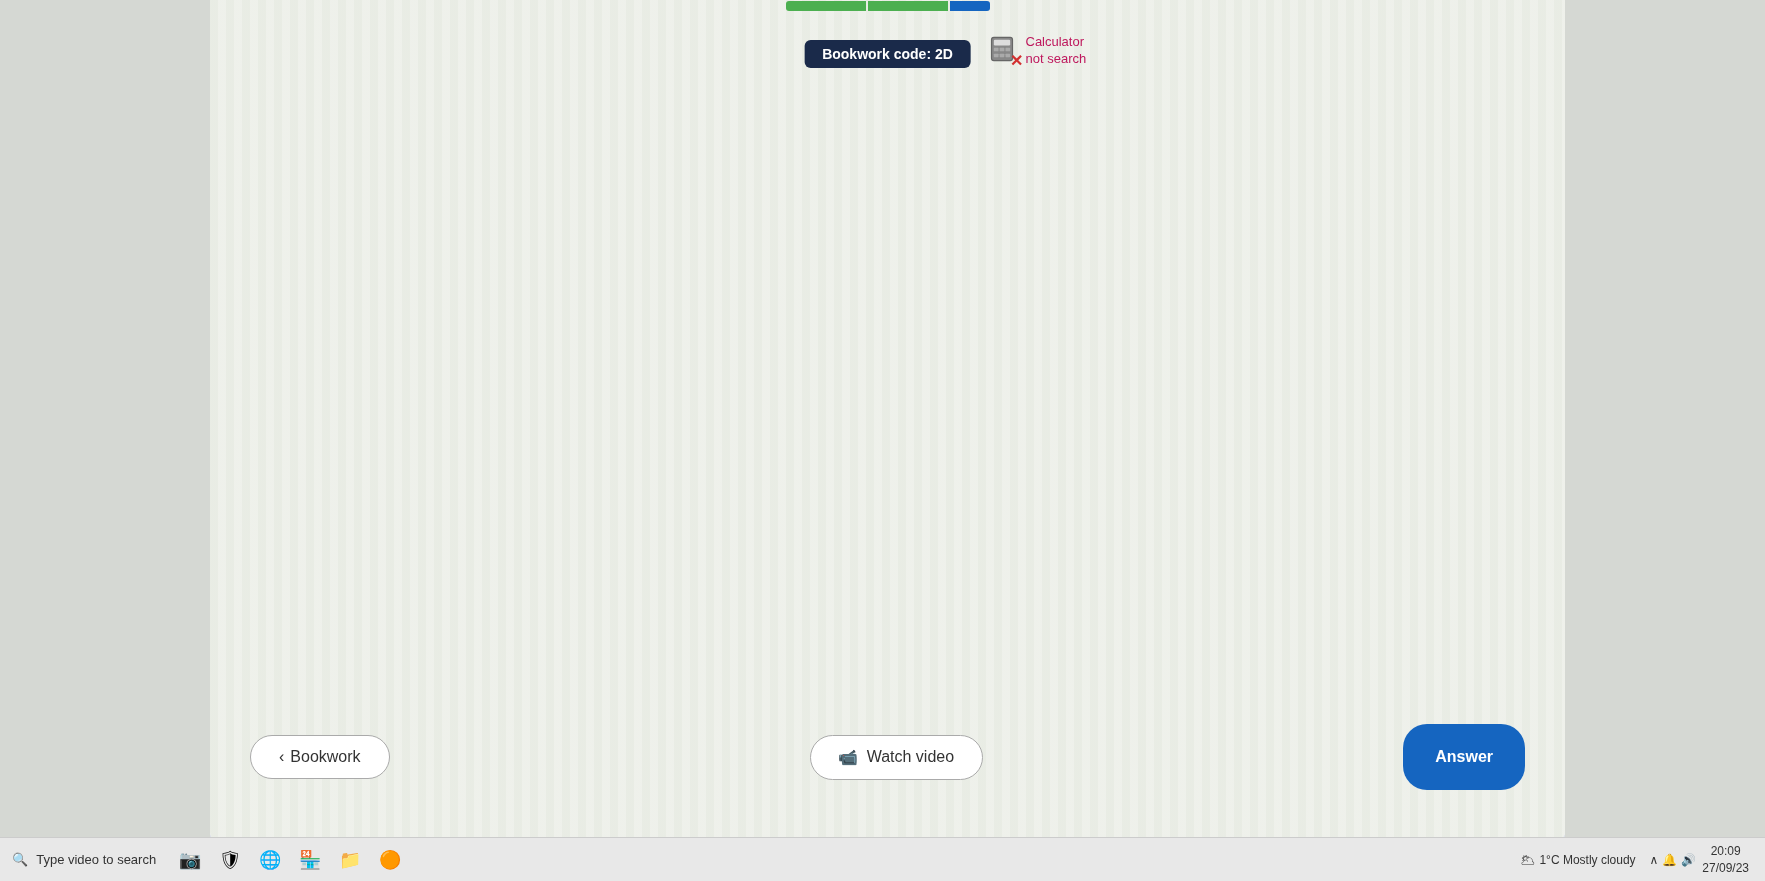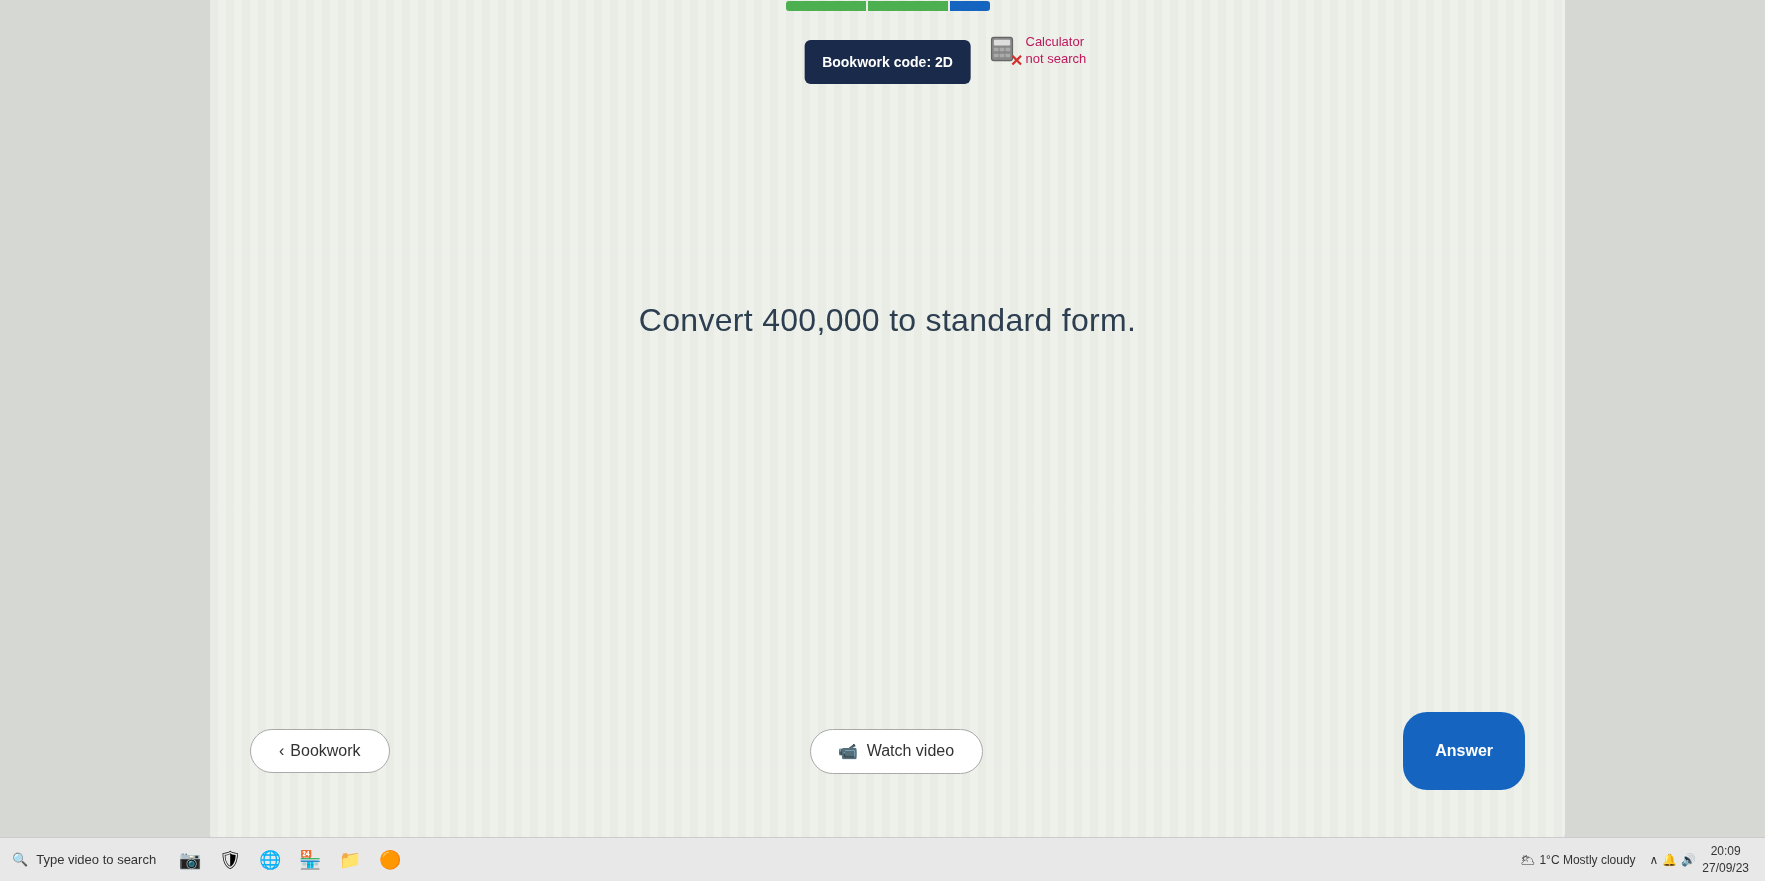--- a/index.html
+++ b/index.html
@@ -89,21 +89,21 @@
     }
 
     
     .bookwork-badge {
       position: absolute;
       top: 40px;
       left: 50%;
       transform: translateX(-50%);
       background: #1a2a4a;
       color: white;
-      padding: 14px 18px;
+      padding: 6px 18px;
       border-radius: 6px;
       font-size: 14px;
       font-weight: 600;
       white-space: nowrap;
     }
 
     
     .calculator-badge {
       position: absolute;
       top: 34px;
@@ -196,21 +196,21 @@
       cursor: pointer;
       display: flex;
       align-items: center;
       gap: 8px;
     }
 
     .btn-answer {
       background: #1565c0;
       border: none;
       border-radius: 24px;
-      padding: 30px 32px;
+      padding: 24px 32px;
       font-size: 16px;
       color: white;
       cursor: pointer;
       font-weight: 600;
     }
 
     
     .taskbar {
       position: absolute;
       bottom: 0;
@@ -343,23 +343,20 @@
         <rect x="15" y="16" width="4" height="3" rx="0.5" fill="#aaa"></rect>
       </svg>
       <span class="calc-x">✕</span>
     </div>
     <div class="calculator-text">
       <div>Calculator</div>
       <div>not search</div>
     </div>
   </div>
 
-  <div class="question-area">
-    <p class="question-text">Convert 400,000 to standard form.</p>
-  </div>
 
   <div class="bottom-bar">
     <button class="btn-previous">
       <span>‹</span>
       <span>Bookwork</span>
     </button>
 
     <button class="btn-watch-video">
       <span class="video-camera-icon">📹</span>
       <span>Watch video</span>

